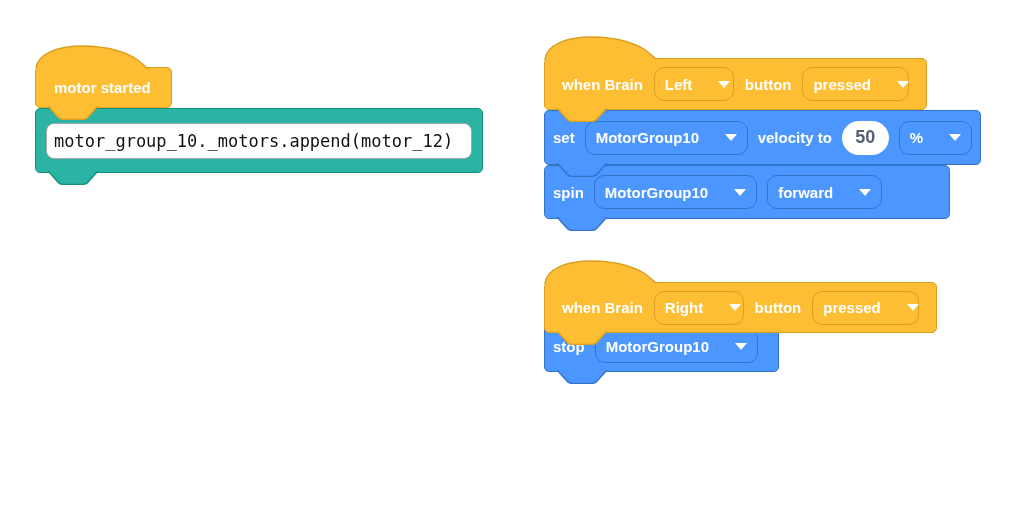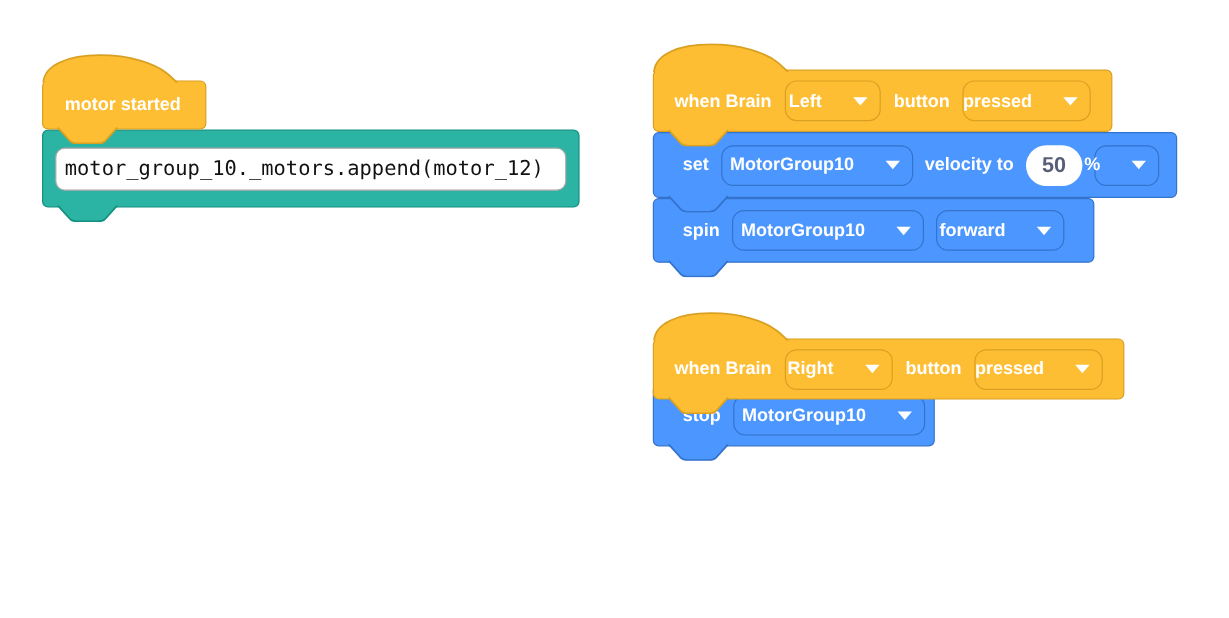--- a/index.html
+++ b/index.html
@@ -9,29 +9,29 @@
     --field_border:#a6a6a6;
     --oval_text:#575e75;
     --comment_fill:#fbf3a2; --comment_bar:#f2e89a; --comment_border:#d6cc82;
     --canvas_bg:#ffffff;
   }
   *{box-sizing:border-box;margin:0;padding:0}
   body{font-family:"Liberation Sans",sans-serif;background:#fff}
   .canvas{position:relative;width:1024px;height:515px;background:var(--canvas_bg);overflow:hidden}
 
   .block{position:absolute;border:1px solid;border-radius:5px}
-  .block .row{display:flex;align-items:center;height:100%;gap:10px;padding:0 24px}
+  .block .row{display:flex;align-items:center;height:100%;gap:10px;padding:0 8px}
   .orange{background:var(--events_fill);border-color:var(--events_border)}
   .blue{background:var(--motion_fill);border-color:var(--motion_border)}
   .teal{background:var(--teal_fill);border-color:var(--teal_border)}
 
   .blabel{color:#fff;font-weight:bold;font-size:15px;white-space:nowrap}
 
   
-  .dd{display:flex;align-items:center;justify-content:flex-end;gap:26px;height:34px;
+  .dd{display:flex;align-items:center;justify-content:flex-start;gap:26px;height:34px;
       border:1px solid;border-radius:10px;padding:0 10px;cursor:pointer}
   .orange .dd{border-color:var(--events_border)}
   .blue .dd{border-color:var(--motion_border)}
   .dd .blabel{font-size:15px}
   .caret{width:0;height:0;border-left:6px solid transparent;border-right:6px solid transparent;
          border-top:7px solid #fff}
 
   
   .oval{display:flex;align-items:center;justify-content:center;min-width:47px;height:34px;
         background:#fff;border-radius:17px;color:var(--oval_text);font-weight:bold;font-size:18px}
@@ -131,21 +131,21 @@
         <span class="blabel">%</span>
         <span class="caret"></span>
       </div>
     </div>
     <svg class="tab" width="50" height="14" viewBox="0 0 50 14">
       <path class="tab-fill" d="M0,0 L50,0 L41,10 Q38.5,13.5 34,13.5 L16,13.5 Q11.5,13.5 9,10 Z"></path>
       <path class="tab-stroke" d="M50,0 L41,10 Q38.5,13.5 34,13.5 L16,13.5 Q11.5,13.5 9,10 L0,0"></path>
     </svg>
   </div>
 
-  <div class="block blue" style="left:544px;top:165px;width:368px;height:54px;z-index:5">
+  <div class="block blue" style="left:544px;top:165px;width:406px;height:54px;z-index:5">
     <div class="row">
       <span class="blabel">spin</span>
       <div class="dd" style="min-width:160px">
         <span class="blabel">MotorGroup10</span>
         <span class="caret"></span>
       </div>
       <div class="dd" style="min-width:102px">
         <span class="blabel">forward</span>
         <span class="caret"></span>
       </div>

